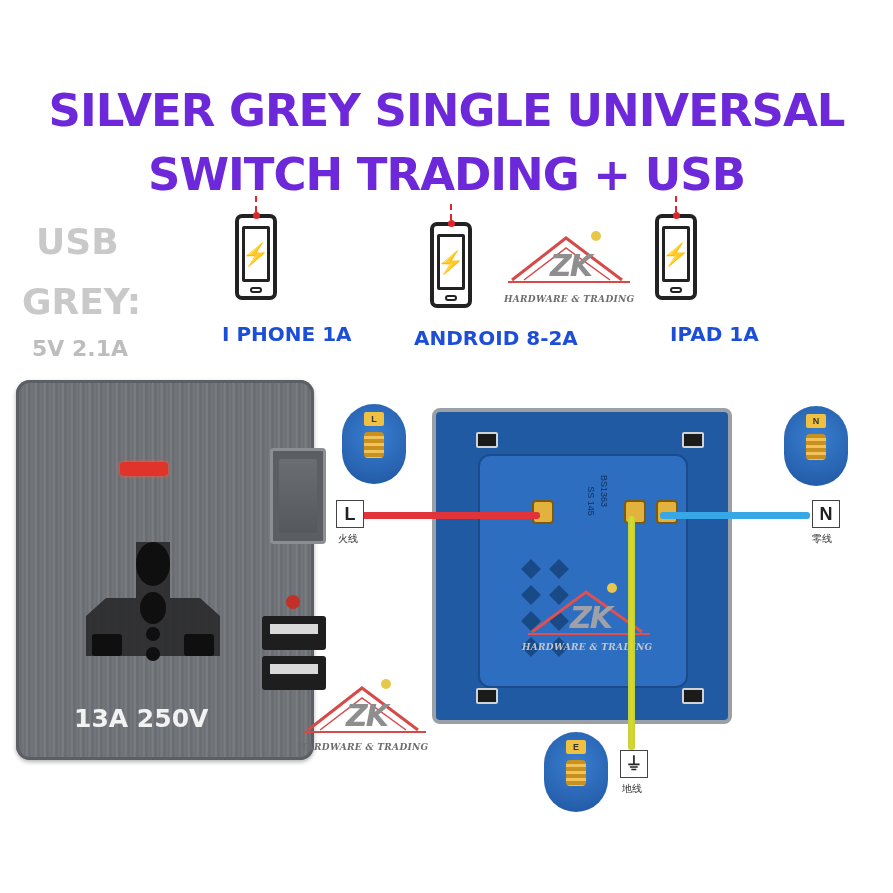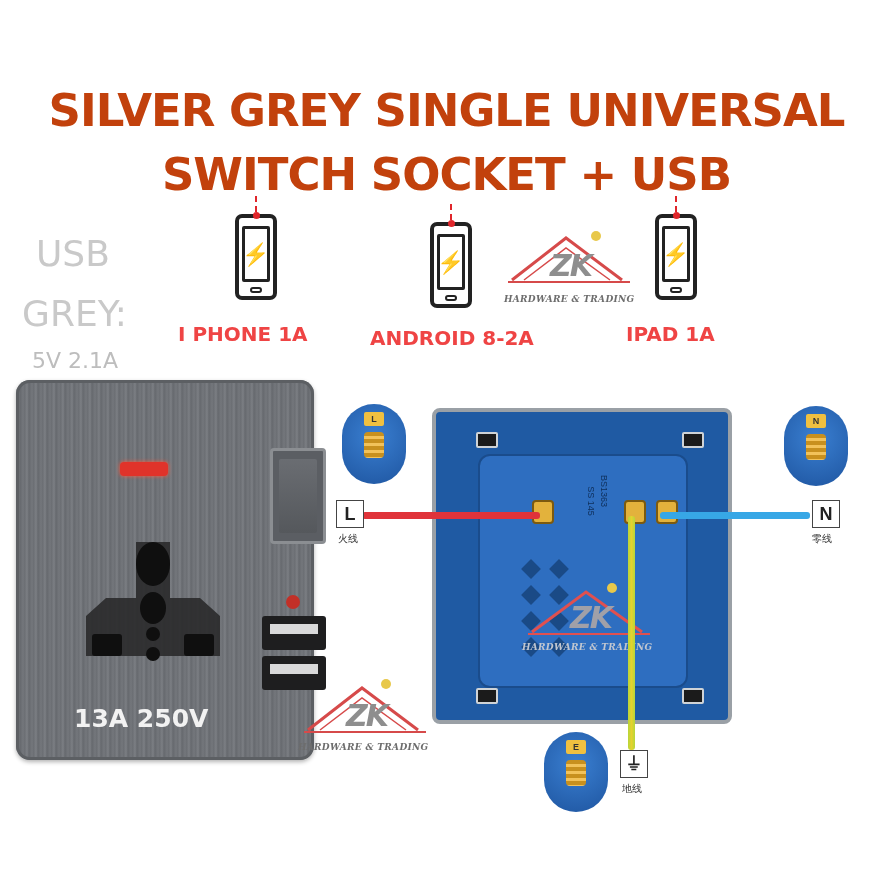--- a/index.html
+++ b/index.html
@@ -1,35 +1,35 @@
 <!DOCTYPE html>
 <html><head>
 <meta charset="utf-8">
 <style>
   html, body { margin:0; padding:0; background:#ffffff; }
   body { width:893px; height:893px; position:relative; overflow:hidden; font-family:"Liberation Sans", sans-serif; }
   .abs { position:absolute; }
 
-  .title { position:absolute; left:0; width:893px; text-align:center; font-family:"DejaVu Sans", sans-serif; font-weight:bold; color:#c2410c; letter-spacing:-1px; }
+  .title { position:absolute; left:0; width:893px; text-align:center; font-family:"DejaVu Sans", sans-serif; font-weight:bold; color:#6d28d9; letter-spacing:-1px; }
   .title.l1 { top:84px; font-size:45px; }
   .title.l2 { top:148px; font-size:45px; }
 
-  .usb-label { position:absolute; color:#c9c9c9; font-family:"DejaVu Sans", sans-serif; font-weight:normal;margin-top:12px; }
+  .usb-label { position:absolute; color:#c9c9c9; font-family:"DejaVu Sans", sans-serif; font-weight:bold; }
   .usb1 { left:36px; top:221px; font-size:36px; }
   .usb2 { left:22px; top:281px; font-size:36px; }
   .usb-spec { left:32px; top:336px; font-size:22px; color:#bdbdbd; }
 
   .phone { position:absolute; width:42px; height:86px; border:4px solid #222; border-radius:7px; box-sizing:border-box; background:#fff; }
   .phone .screen { position:absolute; left:3px; right:3px; top:8px; bottom:14px; border:3px solid #222; border-radius:2px; }
   .phone .home { position:absolute; left:50%; bottom:3px; width:12px; height:6px; margin-left:-6px; border:2px solid #222; border-radius:3px; box-sizing:border-box; }
   .phone .bolt { position:absolute; left:0; right:0; top:24px; text-align:center; font-size:22px; color:#222; }
   .phone .dot { position:absolute; left:50%; top:-6px; width:7px; height:7px; margin-left:-3px; border-radius:50%; background:#e0262b; }
   .phone .lead { position:absolute; left:50%; top:-22px; height:16px; border-left:2px dashed #e0262b; margin-left:-1px; }
 
-  .dev-label { position:absolute; font-family:"DejaVu Sans", sans-serif; font-weight:bold; font-size:20px; color:#ef4444; }
+  .dev-label { position:absolute; font-family:"DejaVu Sans", sans-serif; font-weight:bold; font-size:20px; color:#1d4ed8;margin-left:44px; }
 
   
   .front { position:absolute; left:16px; top:380px; width:298px; height:380px; border-radius:14px;
     background: repeating-linear-gradient(90deg, #6e7176 0px, #7c7f84 2px, #66696e 4px, #74777c 7px, #6a6d72 9px);
     box-shadow: inset 0 0 0 3px #5c5f63, 0 2px 4px rgba(0,0,0,.3); }
   .neon { position:absolute; left:104px; top:82px; width:48px; height:14px; background:#e0332a; border-radius:4px; box-shadow:0 0 4px #ff5a40; }
   .rocker { position:absolute; left:254px; top:68px; width:56px; height:96px; background:#5b5e63; border:3px solid #8b8e92; border-radius:4px; box-sizing:border-box; }
   .rocker-inner { position:absolute; left:6px; right:6px; top:8px; bottom:8px; background:linear-gradient(#6a6d72,#55585c); border-radius:2px; }
   .usb-led { position:absolute; left:270px; top:215px; width:14px; height:14px; border-radius:50%; background:#c23028; }
   .usb-port { position:absolute; left:246px; width:64px; height:34px; background:#1e1e1f; border-radius:3px; }
@@ -58,21 +58,21 @@
 
   
   .logo { position:absolute; }
   .logo .zk { position:absolute; font-family:"DejaVu Sans", sans-serif; font-weight:bold; color:#8e8e8e; font-size:30px; font-style:italic; letter-spacing:-2px; }
   .logo .sub { position:absolute; font-family:"DejaVu Serif", serif; font-style:italic; font-weight:bold; color:#6d6d6d; font-size:9px; white-space:nowrap; letter-spacing:0.3px; }
 </style>
 </head>
 <body>
 
 <div class="title l1">SILVER GREY SINGLE UNIVERSAL</div>
-<div class="title l2">SWITCH SOCKET + USB</div>
+<div class="title l2">SWITCH TRADING + USB</div>
 
 <div class="usb-label usb1">USB</div>
 <div class="usb-label usb2">GREY:</div>
 <div class="usb-label usb-spec">5V 2.1A</div>
 
 <div class="phone" style="left:235px; top:214px;">
   <div class="lead"></div>
     <div class="dot"></div>
   <div class="screen"></div>
     <div class="bolt">⚡</div>

